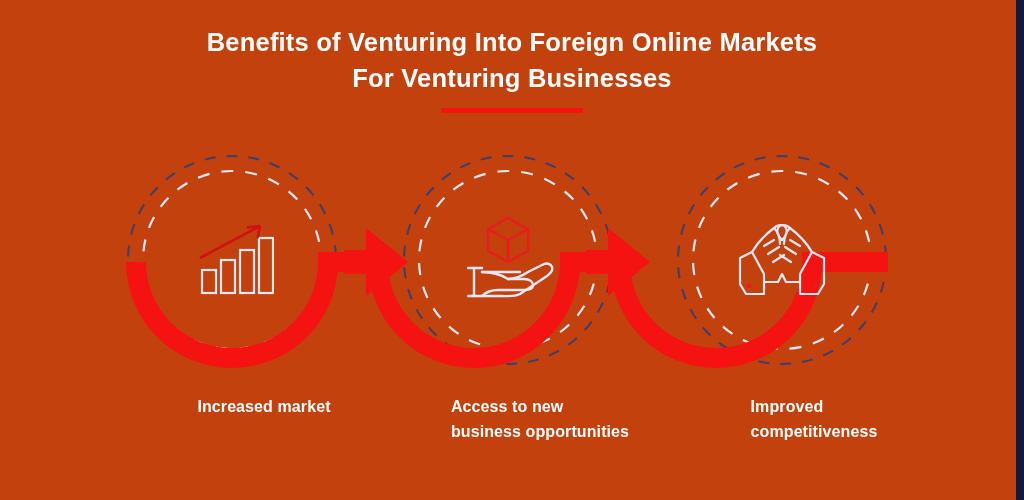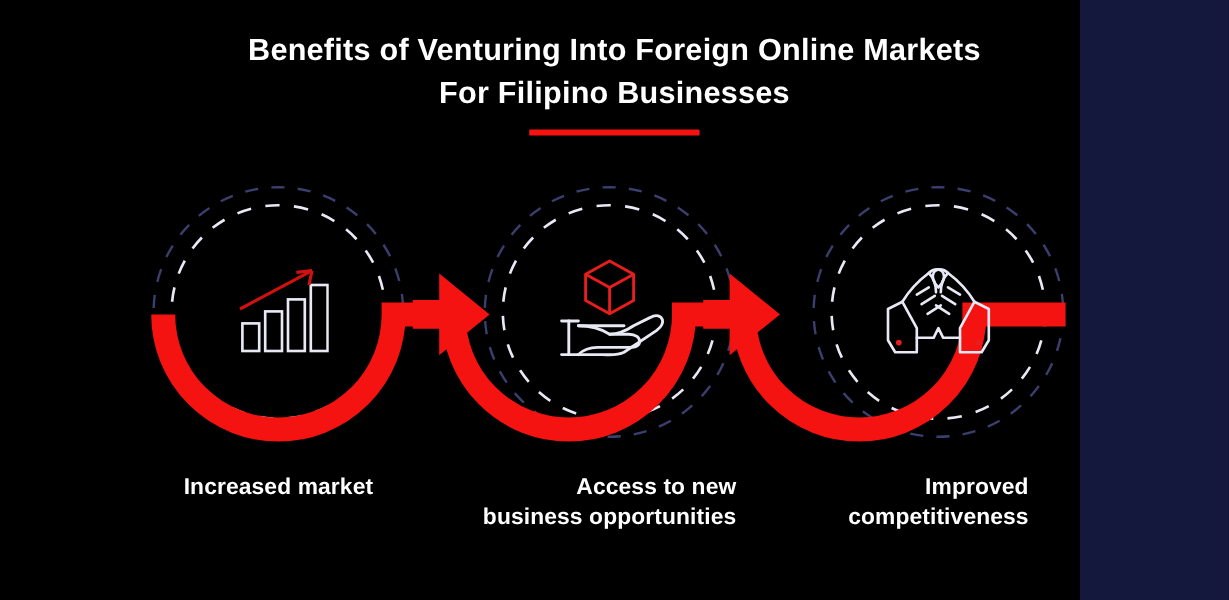--- a/index.html
+++ b/index.html
@@ -11,23 +11,23 @@
     width: 1024px;
     height: 500px;
     overflow: hidden;
     font-family: "Liberation Sans", sans-serif;
     position: relative;
   }
 
   #infographic {
     position: absolute;
     inset: 0;
-    width: 900px;
-    height: 500px;
-    background: #000000;
+    width: 1016px;
+    height: 500px;
+    background: #c2410c;
     text-decoration: underline;
   }
 
   
   .header {
     position: absolute;
     left: 0;
     top: 24px;
     width: 1024px;
     text-align: center;
@@ -76,37 +76,38 @@
   .node-icon {
     position: absolute;
     transform: translate(-50%, -50%);
   }
 
   
   .caption {
     position: absolute;
     top: 394px;
     transform: translateX(-50%);
-    text-align: right;
+    text-align: left;
     color: #ffffff;
-    font-size: 19px;
+    font-size: 16px;
     font-weight: bold;
     line-height: 25px;
     letter-spacing: 0.1px;
     white-space: nowrap;
+    margin-left: 32px;
   }
 </style>
 </head>
 <body>
 
 <div id="infographic">
 
   <div class="header">
     <div class="title-line">Benefits of Venturing Into Foreign Online Markets</div>
-    <div class="title-line">For Filipino Businesses</div>
+    <div class="title-line">For Venturing Businesses</div>
     <div class="title-rule"></div>
   </div>
 
   <div class="stage">
     <svg viewBox="0 0 1024 500" xmlns="http://www.w3.org/2000/svg">
 
       <circle cx="232" cy="260" r="104" fill="none" stroke="#3a3f6e" stroke-width="2" stroke-dasharray="11 11"></circle>
       <circle cx="508" cy="260" r="104" fill="none" stroke="#3a3f6e" stroke-width="2" stroke-dasharray="11 11"></circle>
       <circle cx="782" cy="260" r="104" fill="none" stroke="#3a3f6e" stroke-width="2" stroke-dasharray="11 11"></circle>
 

